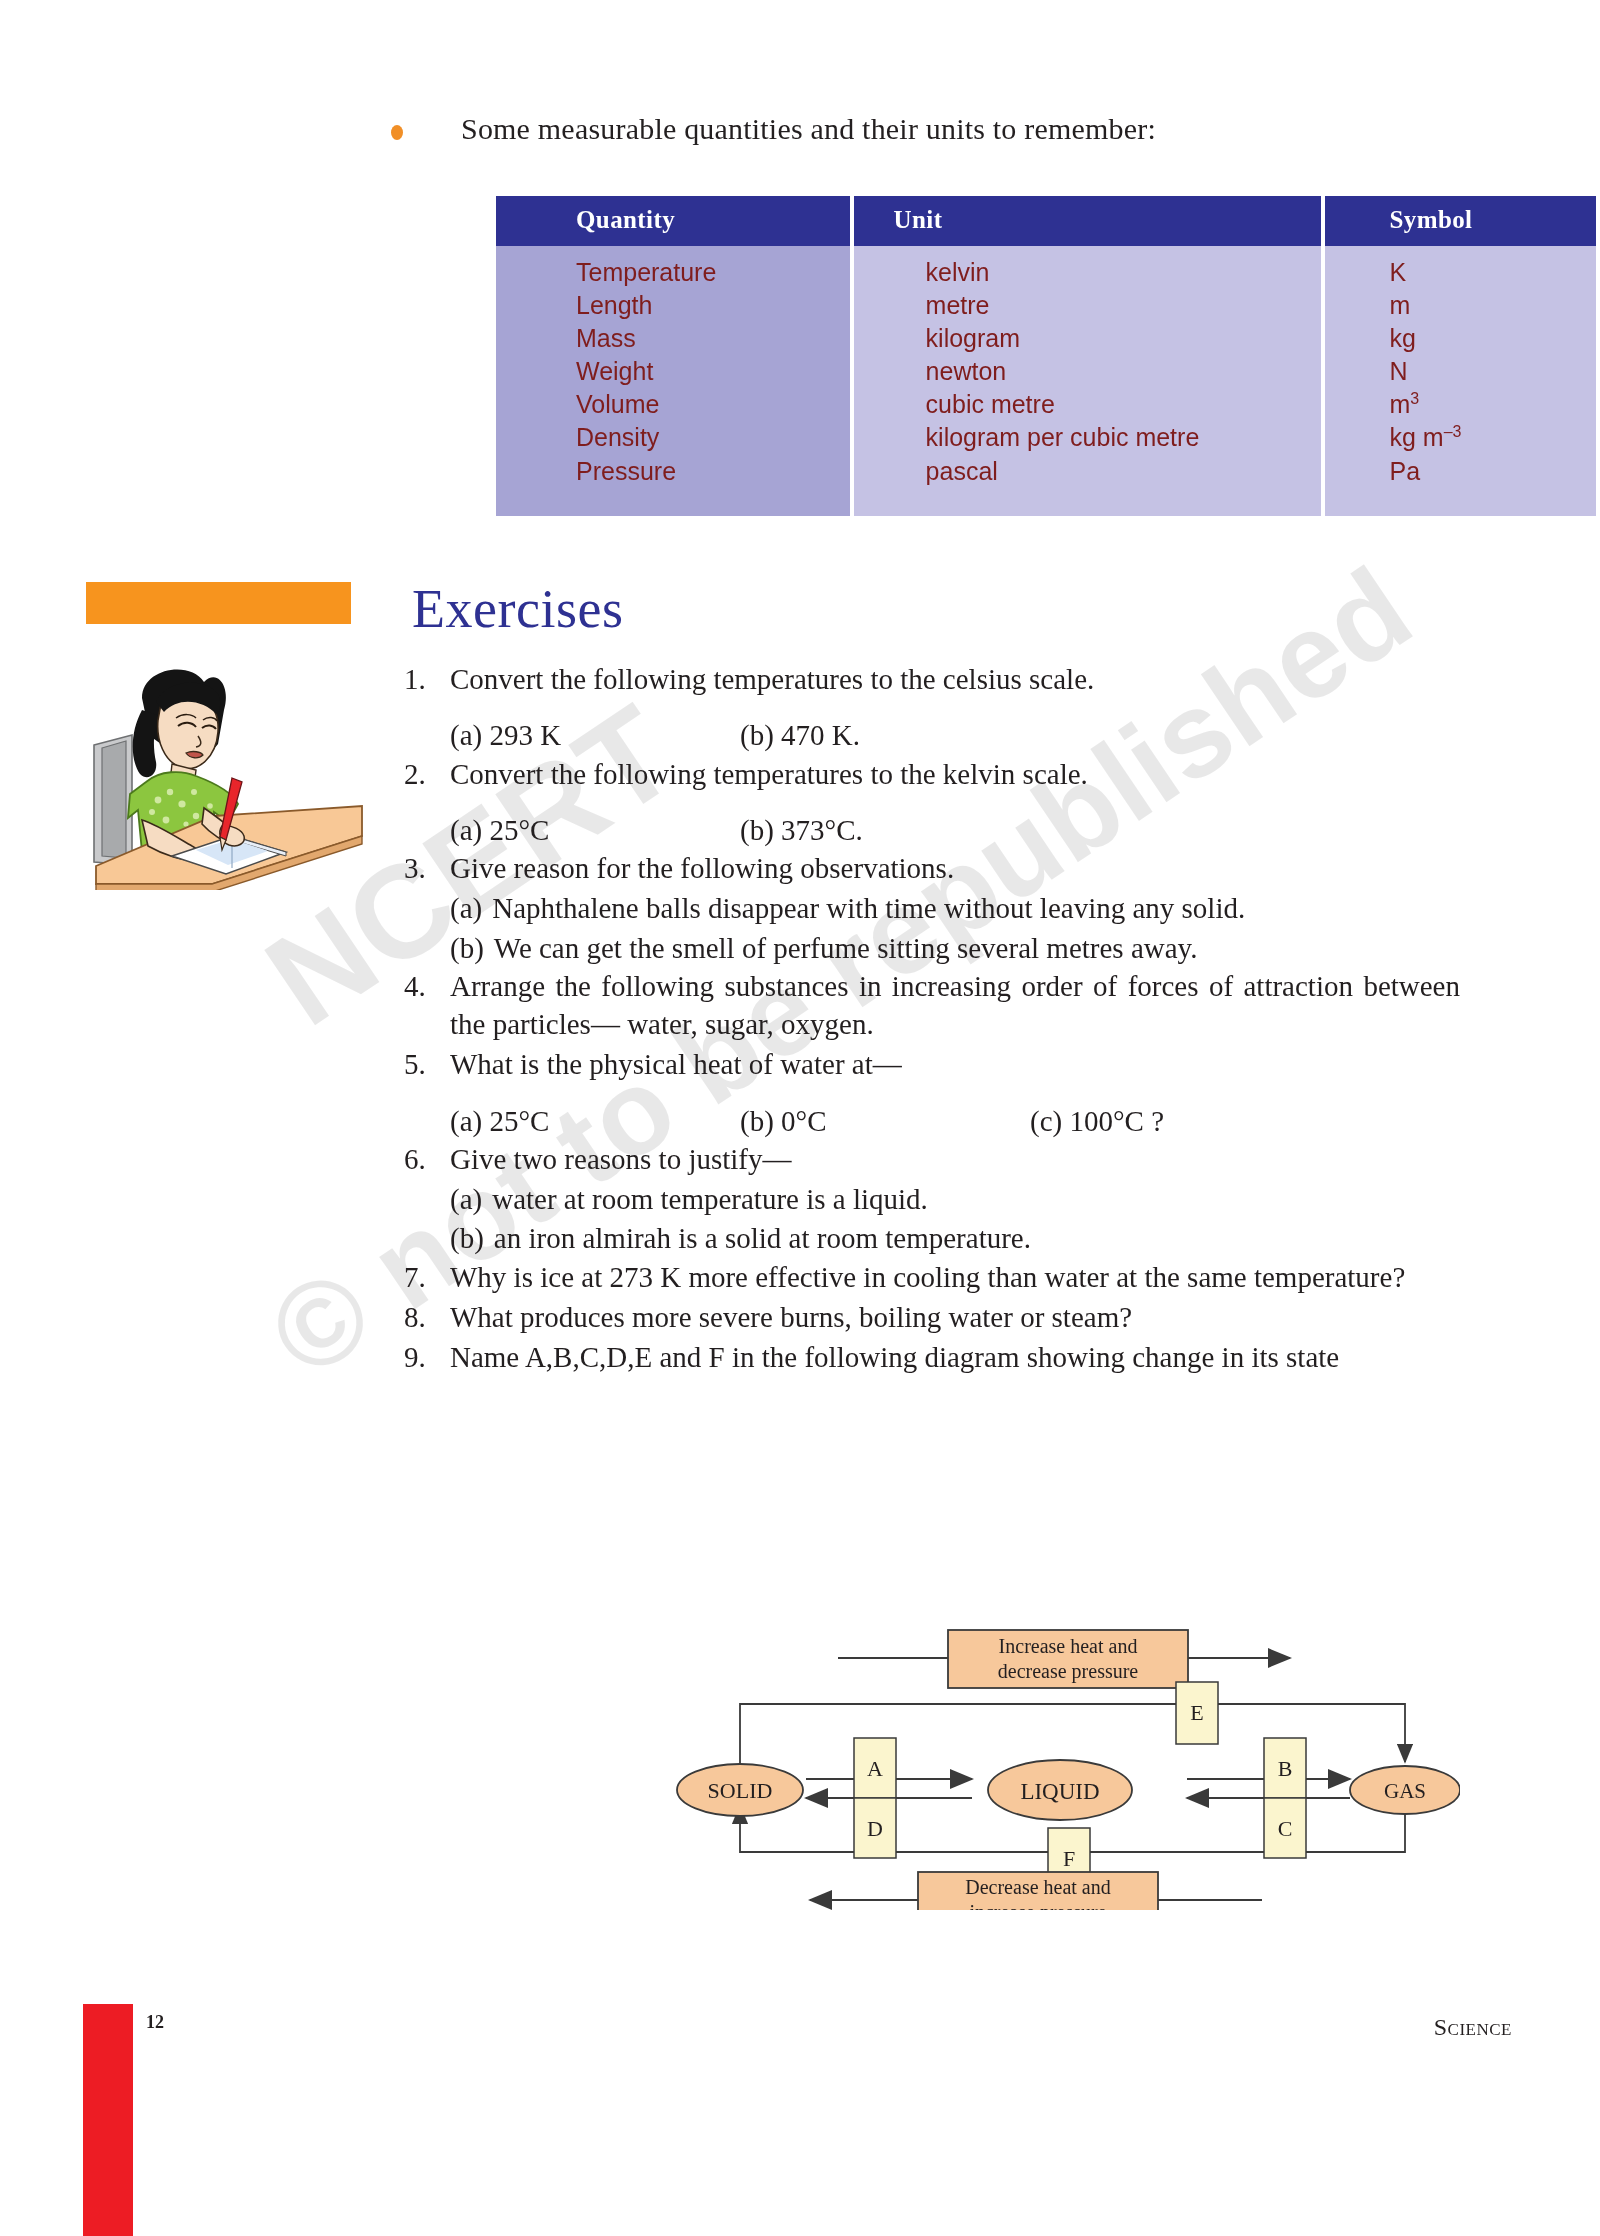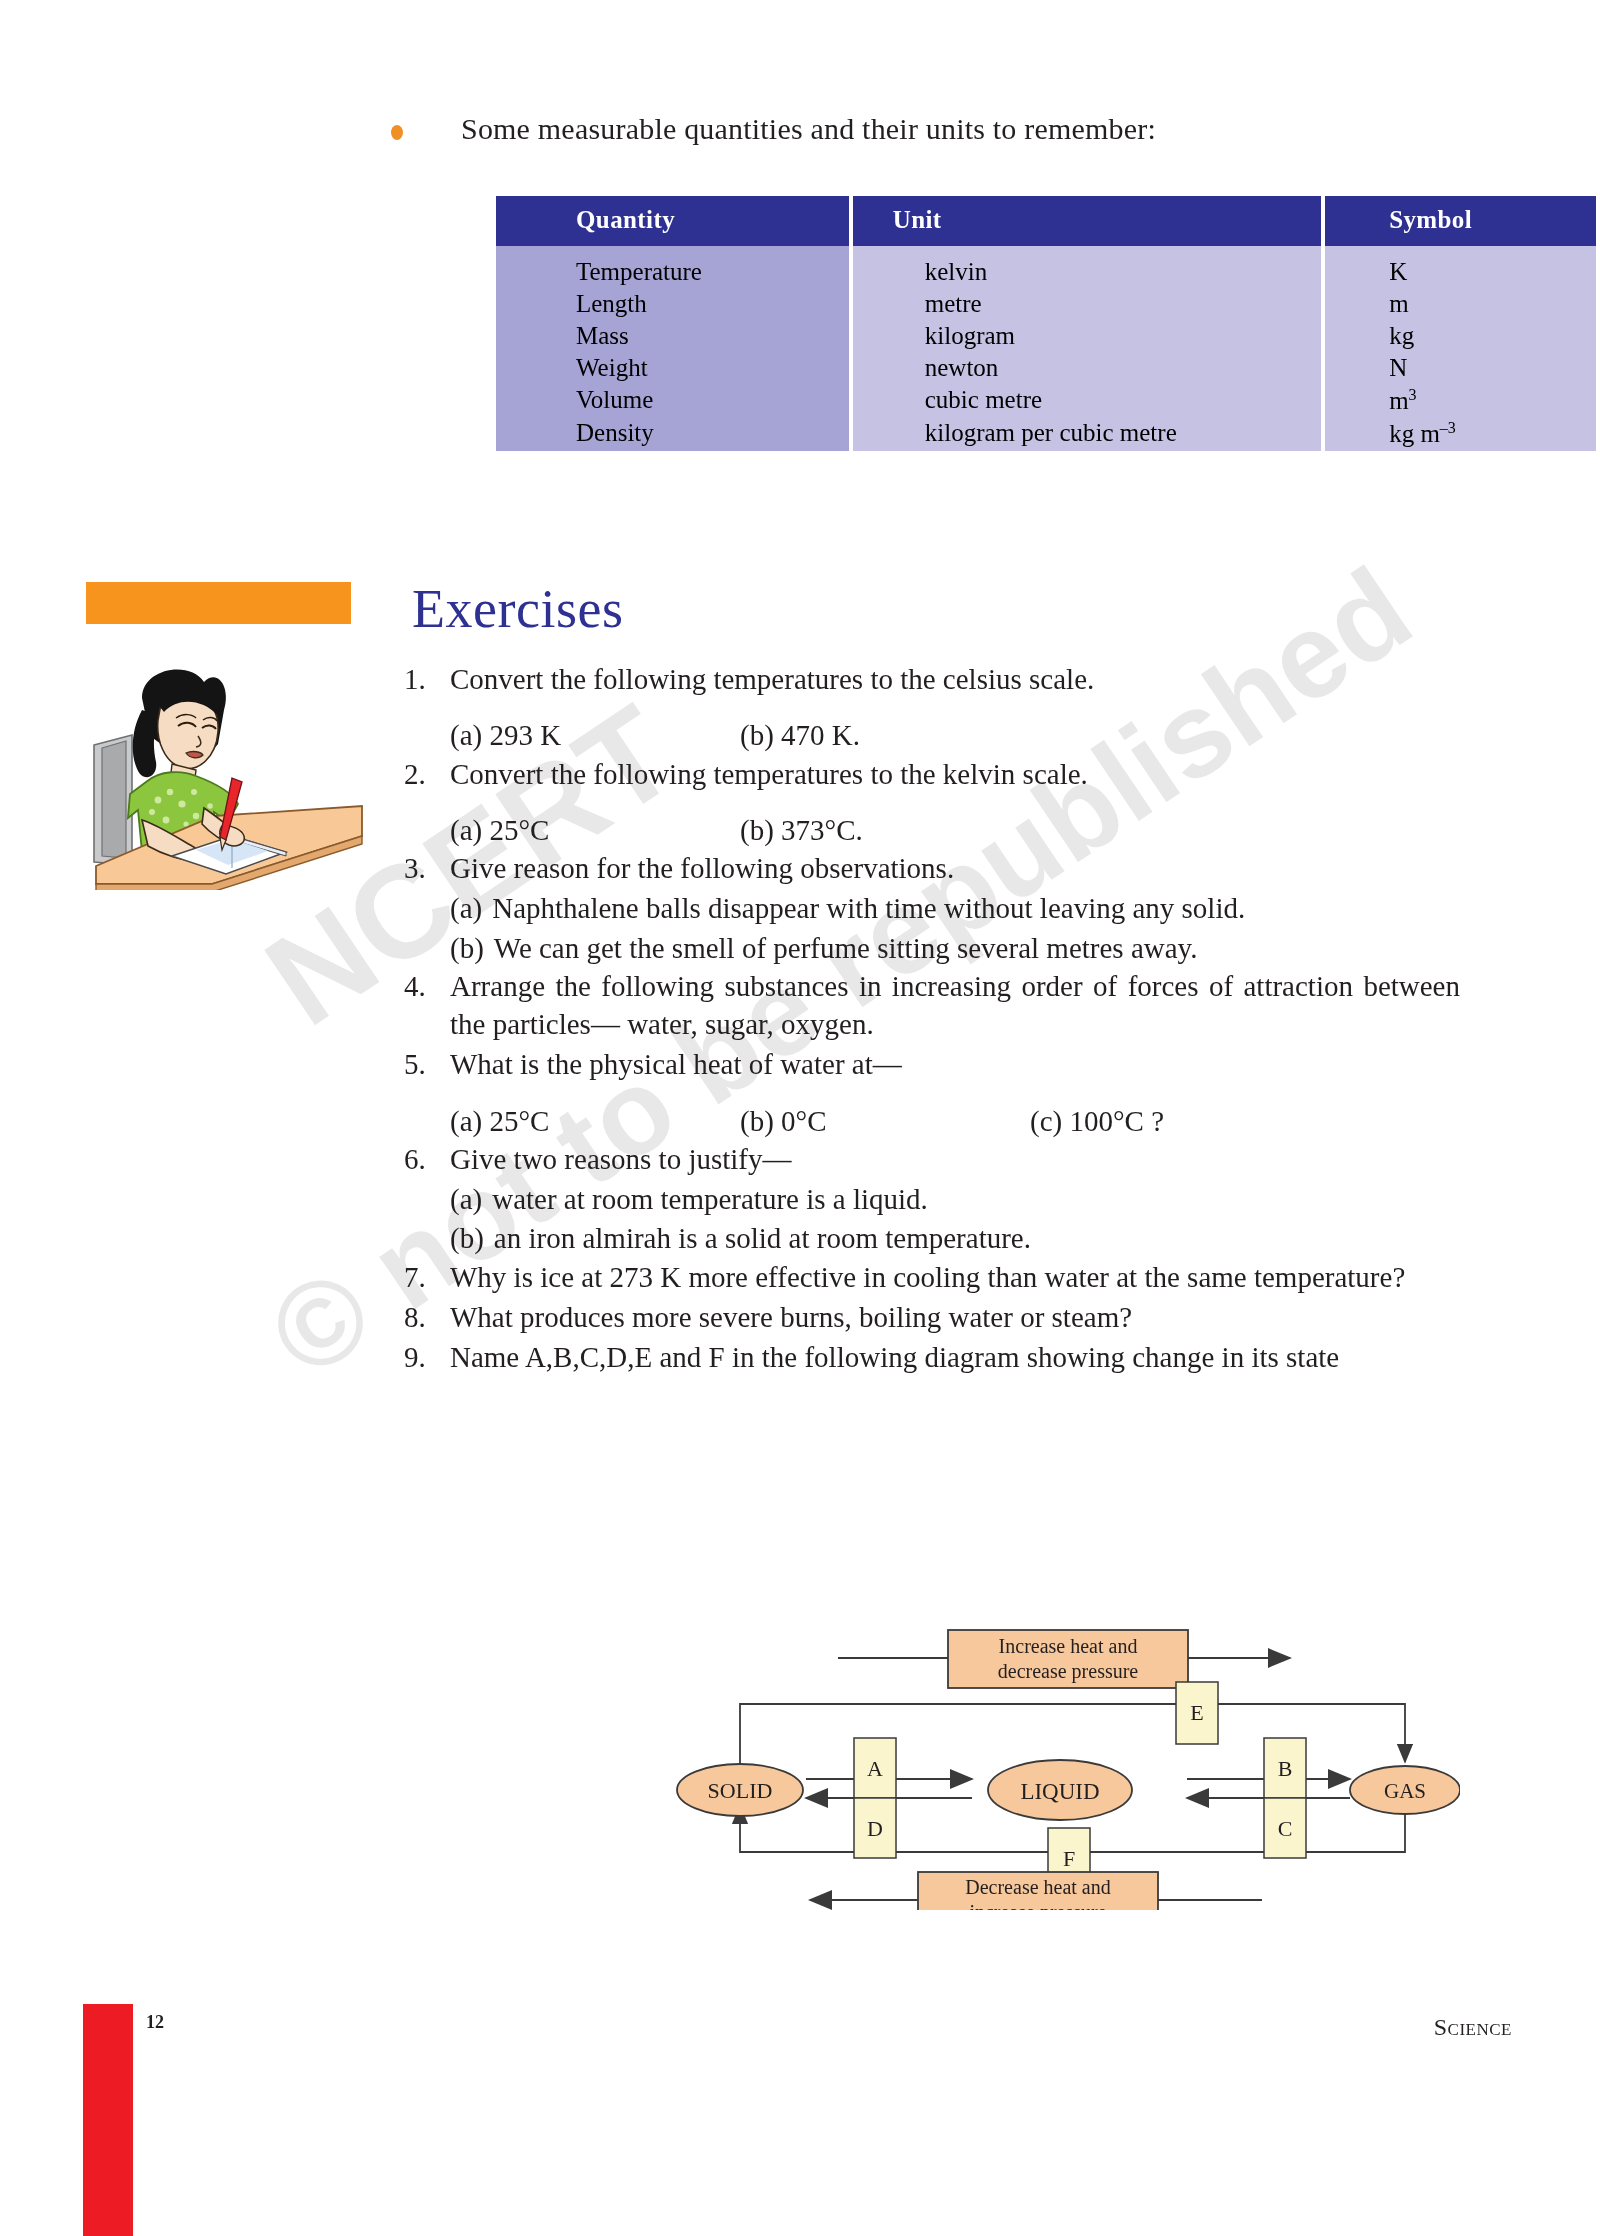--- a/index.html
+++ b/index.html
@@ -59,24 +59,24 @@
     font-size:25px;font-weight:700;
     font-family:"Liberation Serif", serif;
     padding:10px 0 12px 0;
     text-align:left;
     letter-spacing:.4px;
   }
   .units-table th.c1{width:286px;padding-left:80px;}
   .units-table th.c2{width:456px;padding-left:40px;}
   .units-table th.c3{width:218px;padding-left:64px;}
   .units-table td{
-    font-size:25px;color:#000000;
+    font-size:25px;color:#7f1d1d;
     padding:2px 0 2px 0;
     vertical-align:top;
-    font-family:Liberation Serif, serif;
+    font-family:Liberation Sans, sans-serif;
   }
   .units-table td.c1{background:#A6A4D4;padding-left:80px;}
   .units-table td.c2{background:#C5C2E4;padding-left:72px;}
   .units-table td.c3{background:#C5C2E4;padding-left:64px;}
   .units-table tr.first td{padding-top:12px;}
   .units-table tr.last td{padding-bottom:30px;}
   .units-table sup{font-size:16px;vertical-align:super;}
 
   
   .orange-bar{
@@ -179,20 +179,25 @@
         </tr>
         <tr>
           <td class="c1">Volume</td>
           <td class="c2">cubic metre</td>
           <td class="c3">m<sup>3</sup></td>
         </tr>
         <tr>
           <td class="c1">Density</td>
           <td class="c2">kilogram per cubic metre</td>
           <td class="c3">kg m<sup>–3</sup></td>
+        </tr>
+        <tr class="last">
+          <td class="c1">Pressure</td>
+          <td class="c2">pascal</td>
+          <td class="c3">Pa</td>
         </tr>
       </tbody>
   </table>
 
   <div class="orange-bar"></div>
 
   <div class="illus">
     <svg viewBox="0 0 280 250" width="280" height="250" xmlns="http://www.w3.org/2000/svg">
 
       <path d="M8 105 L46 95 L46 225 L8 222 Z" fill="#C9CACC" stroke="#6E7072" stroke-width="1.6"></path>

